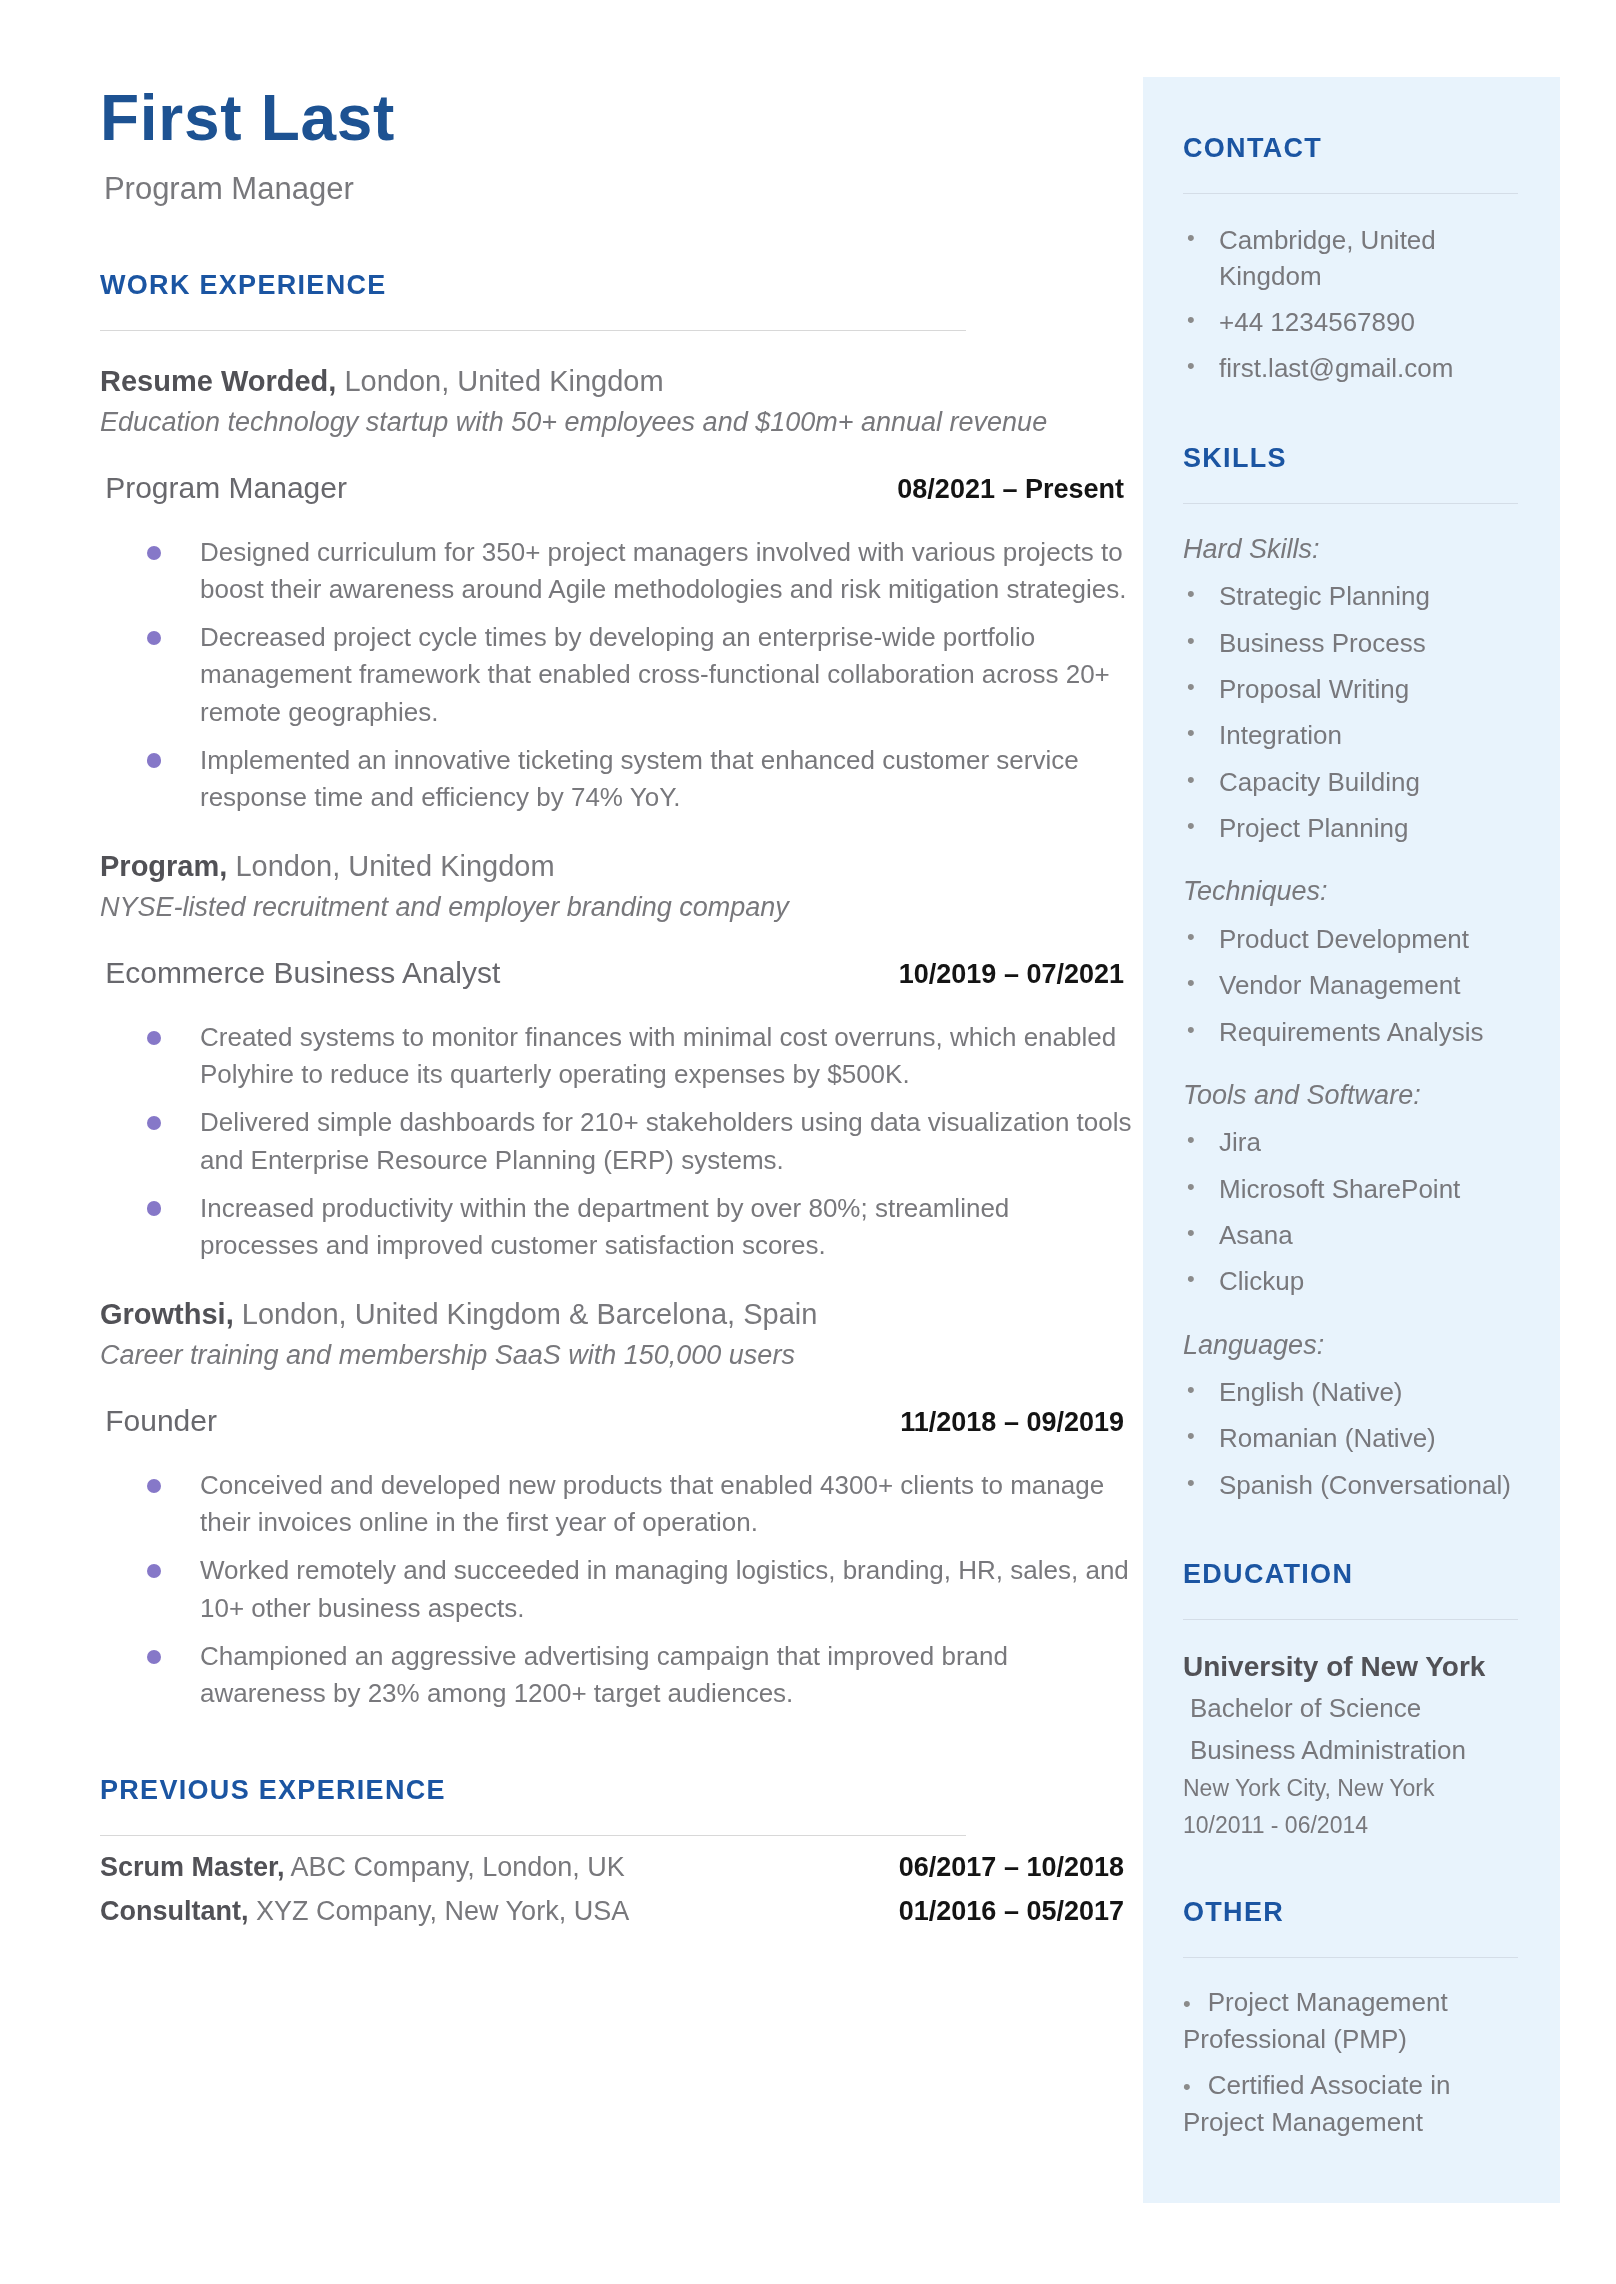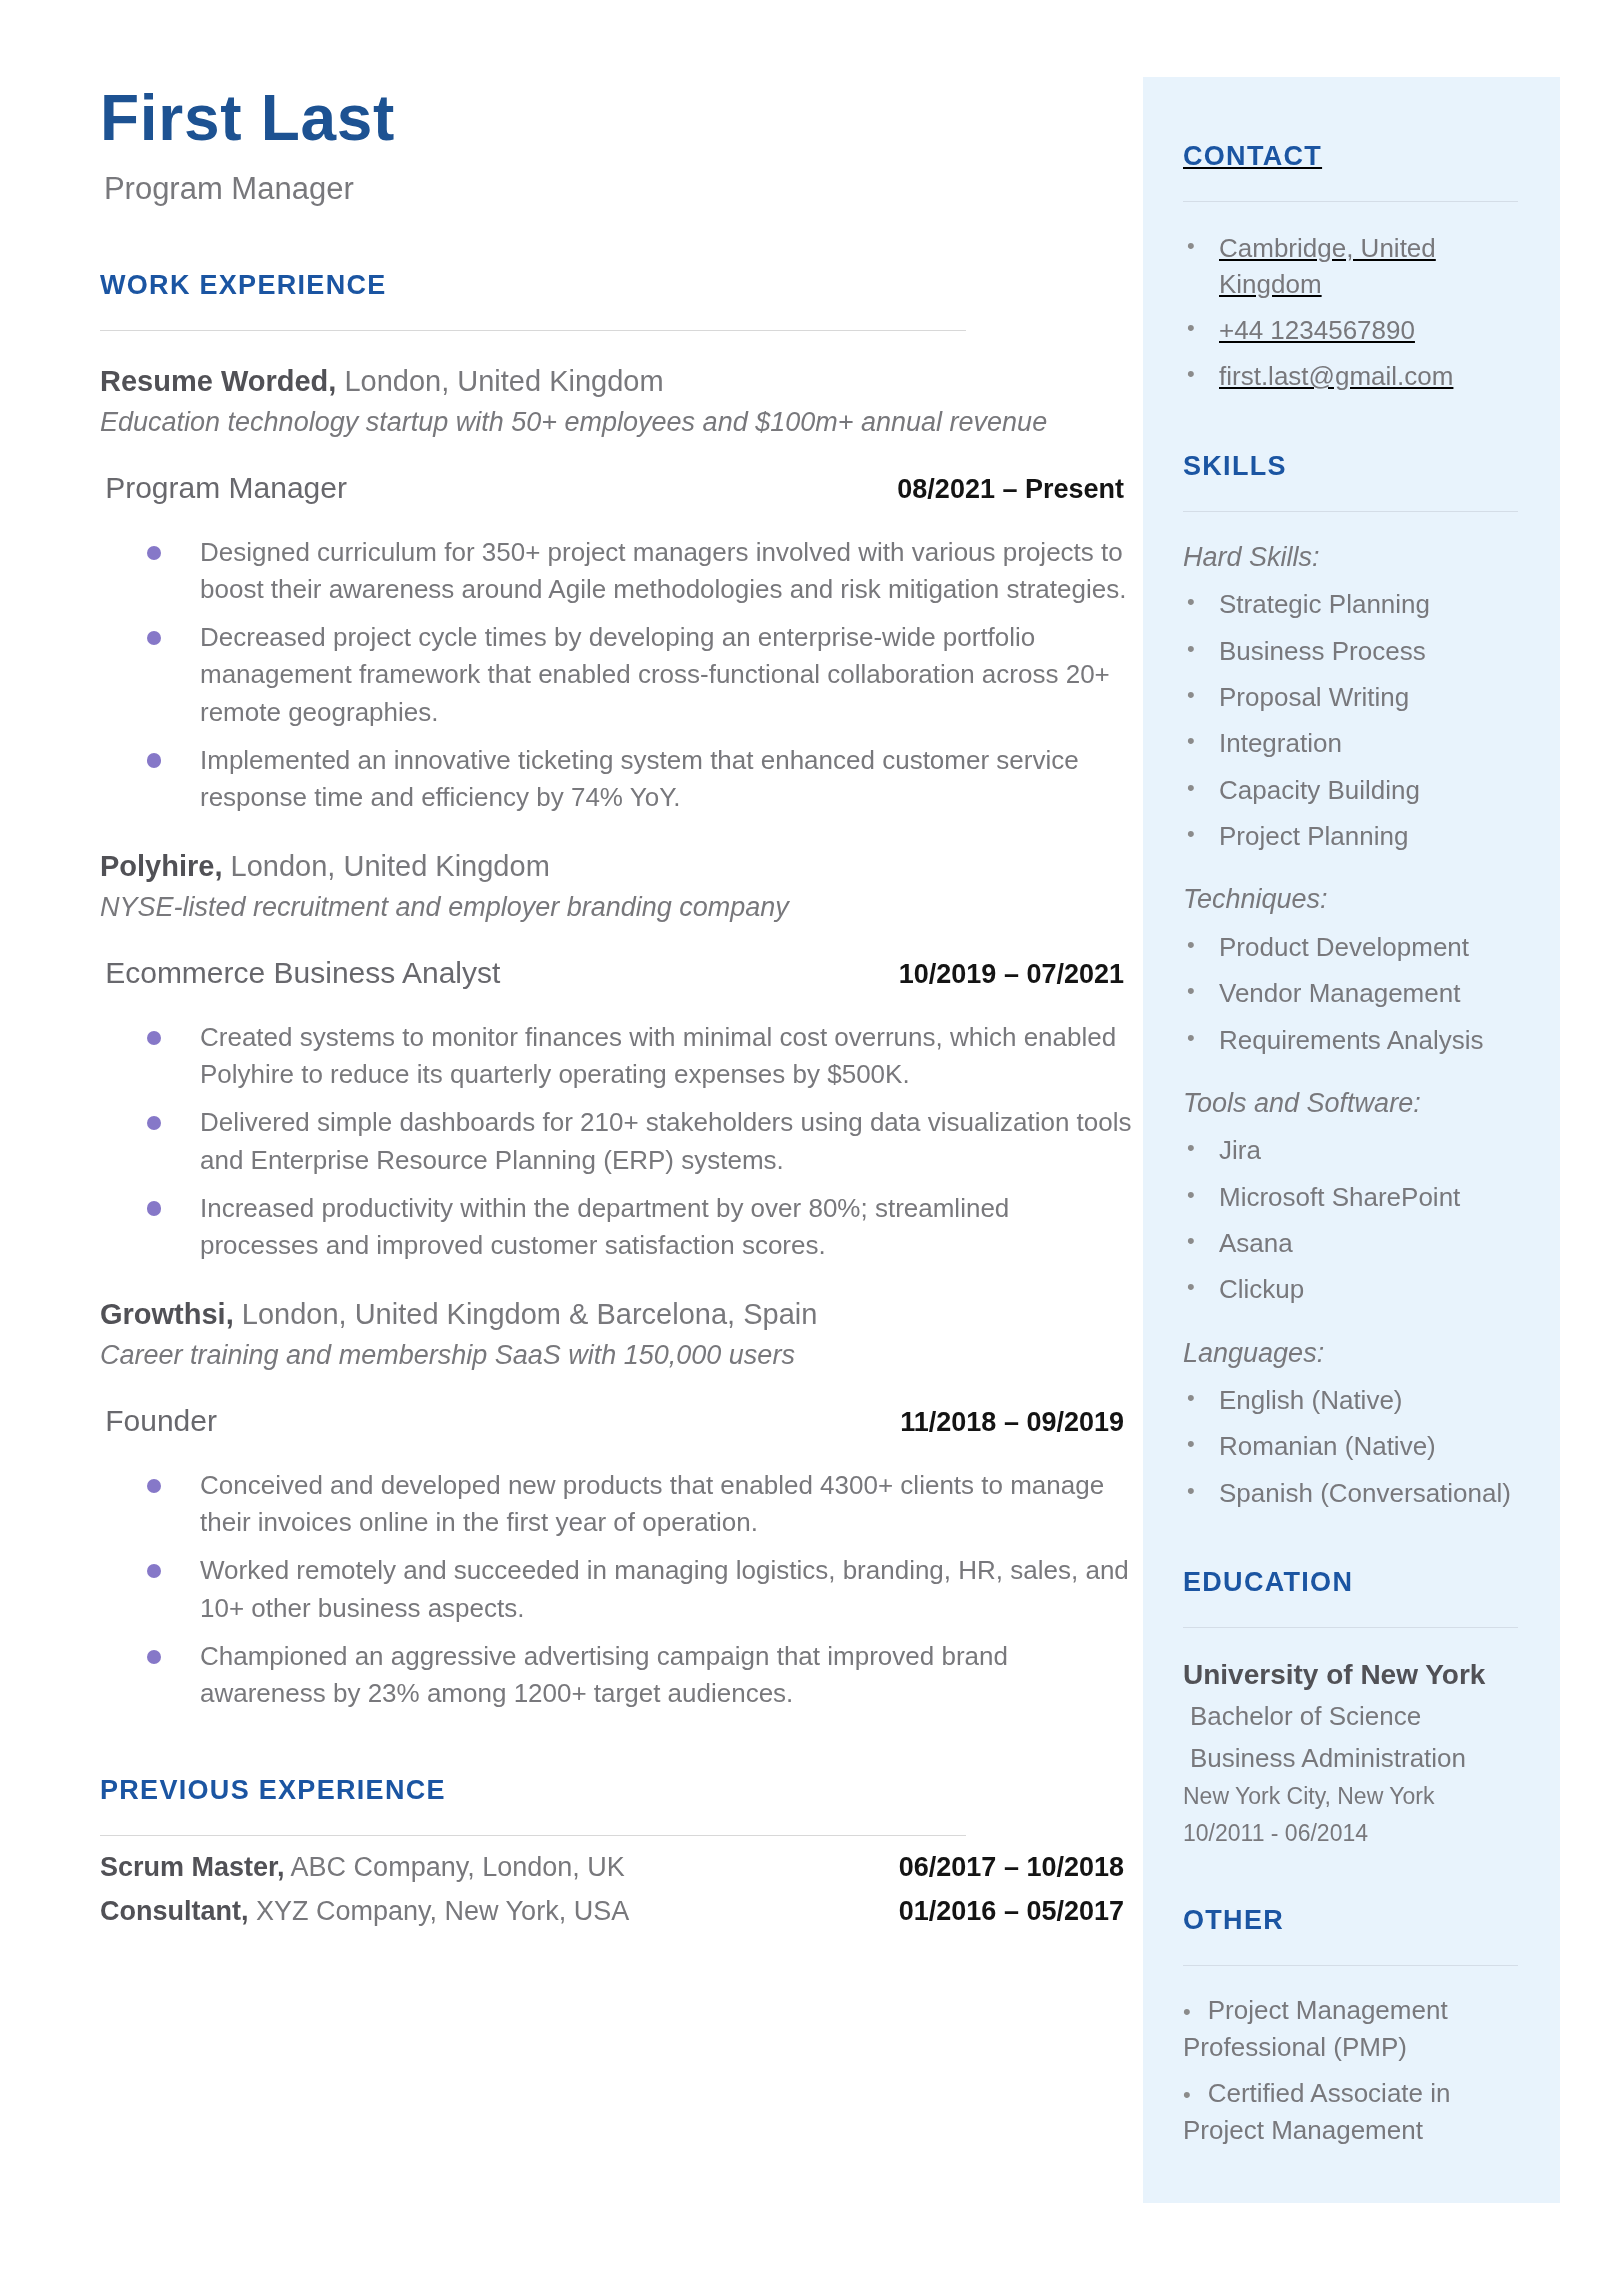--- a/index.html
+++ b/index.html
@@ -17,21 +17,21 @@
            background:var(--sidebar-bg);padding:48px 42px 0 40px;}
   .sb-heading{color:var(--accent-blue);font-size:27px;font-weight:bold;letter-spacing:1.3px;}
   .sb-divider{height:1.3px;background:var(--sidebar-divider);opacity:.6;margin-top:29px;}
   .sb-list{list-style:none;margin-top:29px;}
   .sb-list li{position:relative;padding-left:36px;font-size:26px;color:var(--text-gray);
               line-height:1.36;margin-bottom:11px;}
   .sb-list li::before{content:"•";position:absolute;left:3.9px;top:0;color:var(--sb-dot);font-size:22px;}
   .sb-group-label{font-style:italic;color:var(--text-gray);font-size:27px;margin-top:30px;}
   .sb-group .sb-list{margin-top:14.3px;}
   .sb-section{margin-top:56px;}
-  .sb-section:first-child{margin-top:16px;text-decoration:underline;}
+  .sb-section:first-child{margin-top:8px;}
   .edu-school{color:var(--text-dark);font-size:28px;font-weight:600;margin-top:31px;}
   .edu-line{color:var(--text-gray);font-size:26px;margin-top:8.5px;line-height:1.3;margin-left:7px;}
   .edu-small{color:var(--text-gray);font-size:23px;margin-top:6.5px;line-height:1.3;}
   .other-list{list-style:none;margin-top:26px;}
   .other-list li{font-size:26px;color:var(--text-gray);line-height:1.42;margin-bottom:9px;}
   .other-list .dot{color:var(--sb-dot);font-size:22px;margin-right:17px;}
 
   
   .main{position:absolute;left:100px;top:0;width:1024px;}
   .name{color:var(--name-blue);font-size:64px;font-weight:bold;letter-spacing:0.7px;margin-top:81px;}
@@ -160,21 +160,21 @@
         </div>
         <ul class="bullets">
           <li>Designed curriculum for 350+ project managers involved with various projects to boost their awareness around Agile methodologies and risk mitigation strategies.</li>
           <li>Decreased project cycle times by developing an enterprise-wide portfolio management framework that enabled cross-functional collaboration across 20+ remote geographies.</li>
           <li>Implemented an innovative ticketing system that enhanced customer service response time and efficiency by 74% YoY.</li>
         </ul>
       </div>
 
       <div class="job">
         <div class="company-line">
-          <span class="company">Polyhire,</span><span> London, United Kingdom</span>
+          <span class="company">Program,</span><span> London, United Kingdom</span>
         </div>
         <div class="company-desc">NYSE-listed recruitment and employer branding company</div>
         <div class="title-row">
           <span class="job-title">Ecommerce Business Analyst</span>
           <span class="job-dates">10/2019 – 07/2021</span>
         </div>
         <ul class="bullets">
           <li>Created systems to monitor finances with minimal cost overruns, which enabled Polyhire to reduce its quarterly operating expenses by $500K.</li>
           <li>Delivered simple dashboards for 210+ stakeholders using data visualization tools and Enterprise Resource Planning (ERP) systems.</li>
           <li>Increased productivity within the department by over 80%; streamlined processes and improved customer satisfaction scores.</li>

